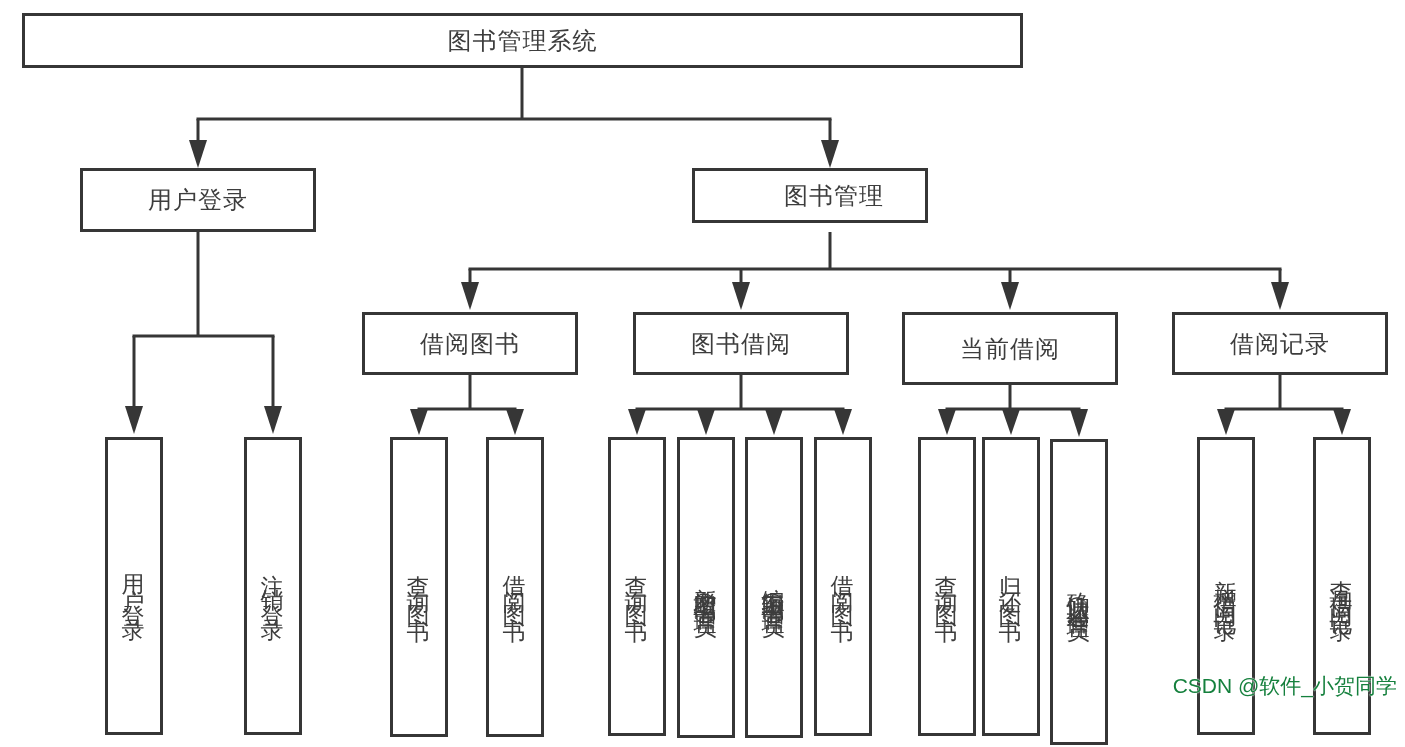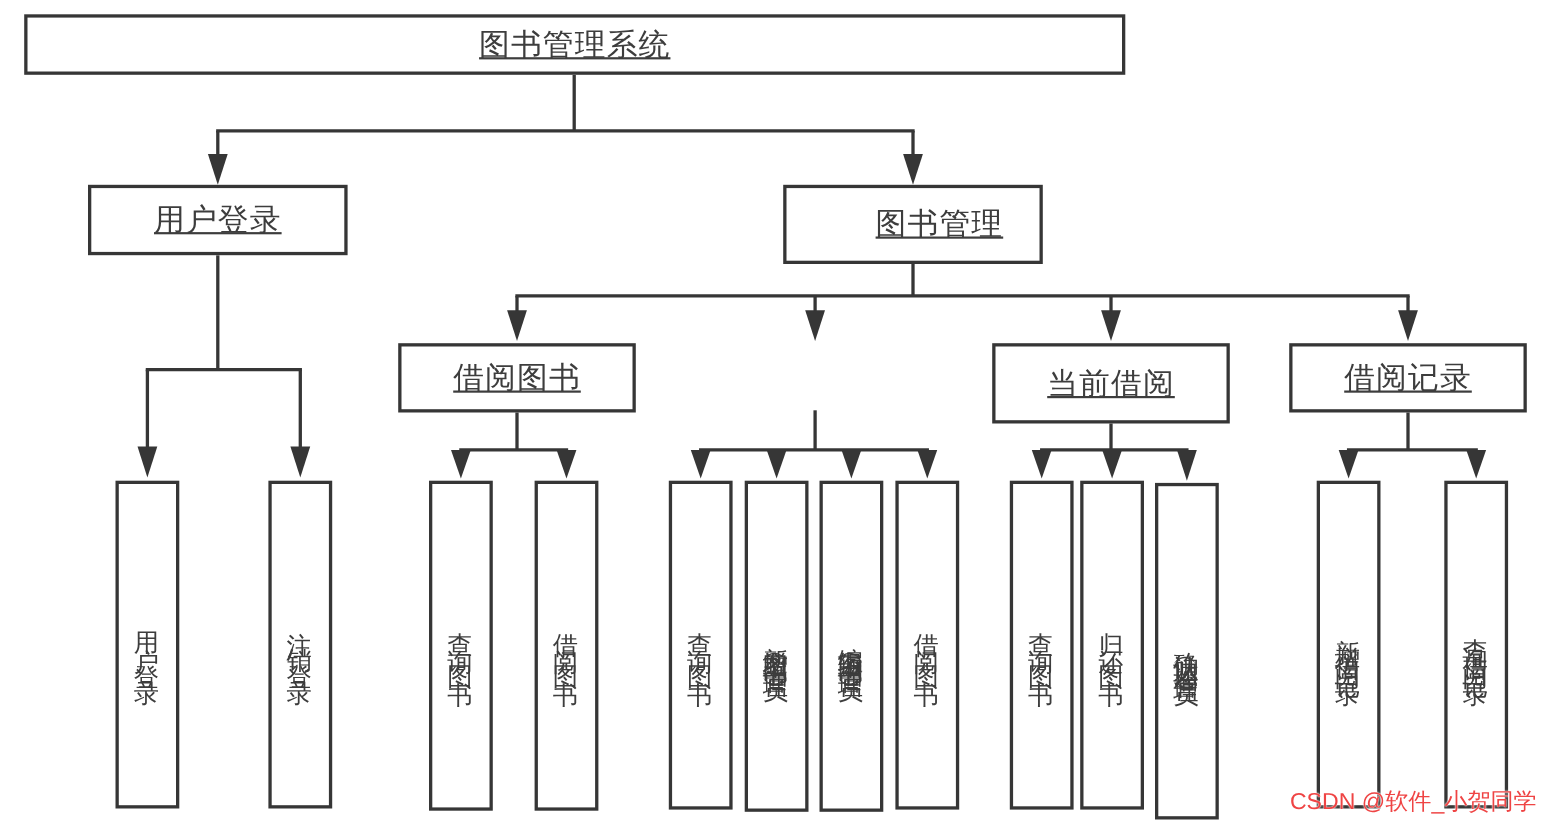--- a/index.html
+++ b/index.html
@@ -26,42 +26,41 @@
     box-sizing: border-box;
     border: 3px solid #363636;
     background: #ffffff;
     display: flex;
     align-items: center;
     justify-content: center;
     z-index: 2;
     color: #3d3d3d;
   }
   .node.h {
-    font-size: 28px;
+    font-size: 24px;
     letter-spacing: 1px;
     white-space: nowrap;
-    text-decoration: underline;
   }
   .node.v span {
     writing-mode: vertical-rl;
     text-orientation: mixed;
     font-size: 23px;
     white-space: nowrap;
     color: #3d3d3d;
   }
   .node.v span.t4 { letter-spacing: 15px; }
   .node.v span.t6 { letter-spacing: 8px;  }
   .node.v span.t9 { letter-spacing: 4px;  }
   #watermark {
     position: absolute;
     right: 8px;
-    top: 714px;
+    top: 672px;
     z-index: 3;
     font-size: 21px;
-    color: #ef4444;
+    color: #15803d;
     text-shadow: 0 0 2px #ffffff, 0 0 1px #ffffff;
     white-space: nowrap;
   }
 </style>
 </head>
 <body>
 
 <div id="stage">
 
   <svg id="wires" viewBox="0 0 1405 747" xmlns="http://www.w3.org/2000/svg">
@@ -113,23 +112,24 @@
       <line x1="1280" y1="373" x2="1280" y2="409"></line>
       <line x1="1224.5" y1="409" x2="1343.5" y2="409"></line>
       <polygon points="1217,409 1235,409 1226,435" stroke="none"></polygon>
       <polygon points="1333,409 1351,409 1342,435" stroke="none"></polygon>
     </g>
   </svg>
 
   <div class="node h" style="left:22px; top:13px; width:1001px; height:55px;">图书管理系统</div>
 
   <div class="node h" style="left:80px; top:168px; width:236px; height:64px;">用户登录</div>
-  <div class="node h" style="left:712px; top:168px; width:236px; height:72px;padding-left:48px;">图书管理</div>
+  <div class="node h" style="left:692px; top:168px; width:236px; height:55px;padding-left:48px;">图书管理</div>
 
   <div class="node h" style="left:362px; top:312px; width:216px; height:63px;">借阅图书</div>
+  <div class="node h" style="left:633px; top:312px; width:216px; height:63px;">图书借阅</div>
   <div class="node h" style="left:902px; top:312px; width:216px; height:73px;">当前借阅</div>
   <div class="node h" style="left:1172px; top:312px; width:216px; height:63px;">借阅记录</div>
 
   <div class="node v" style="left:105px; top:437px; width:58px; height:298px;">
     <span class="t4">用户登录</span>
   </div>
   <div class="node v" style="left:244px; top:437px; width:58px; height:298px;">
     <span class="t4">注销登录</span>
   </div>
 

